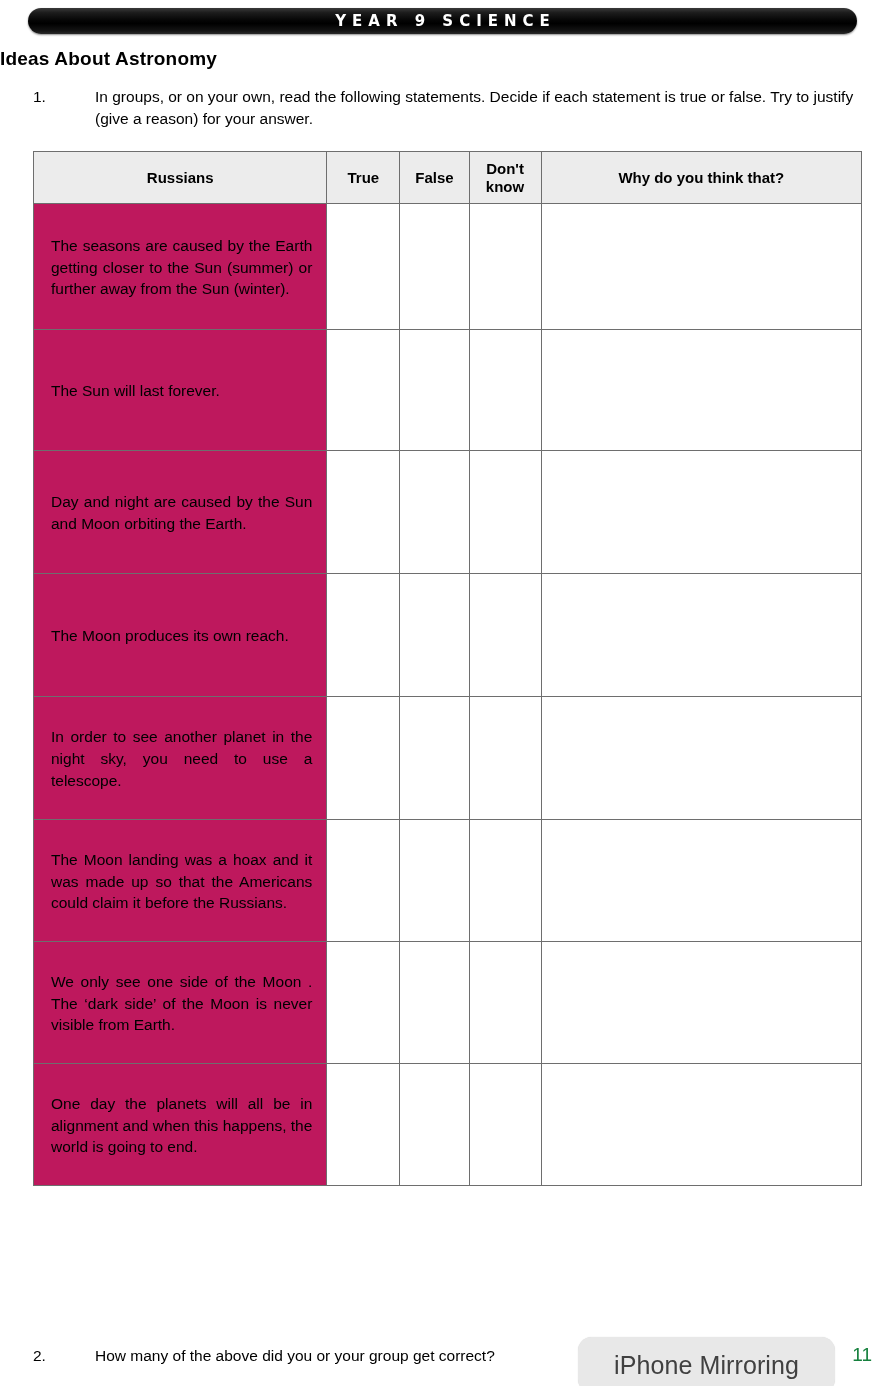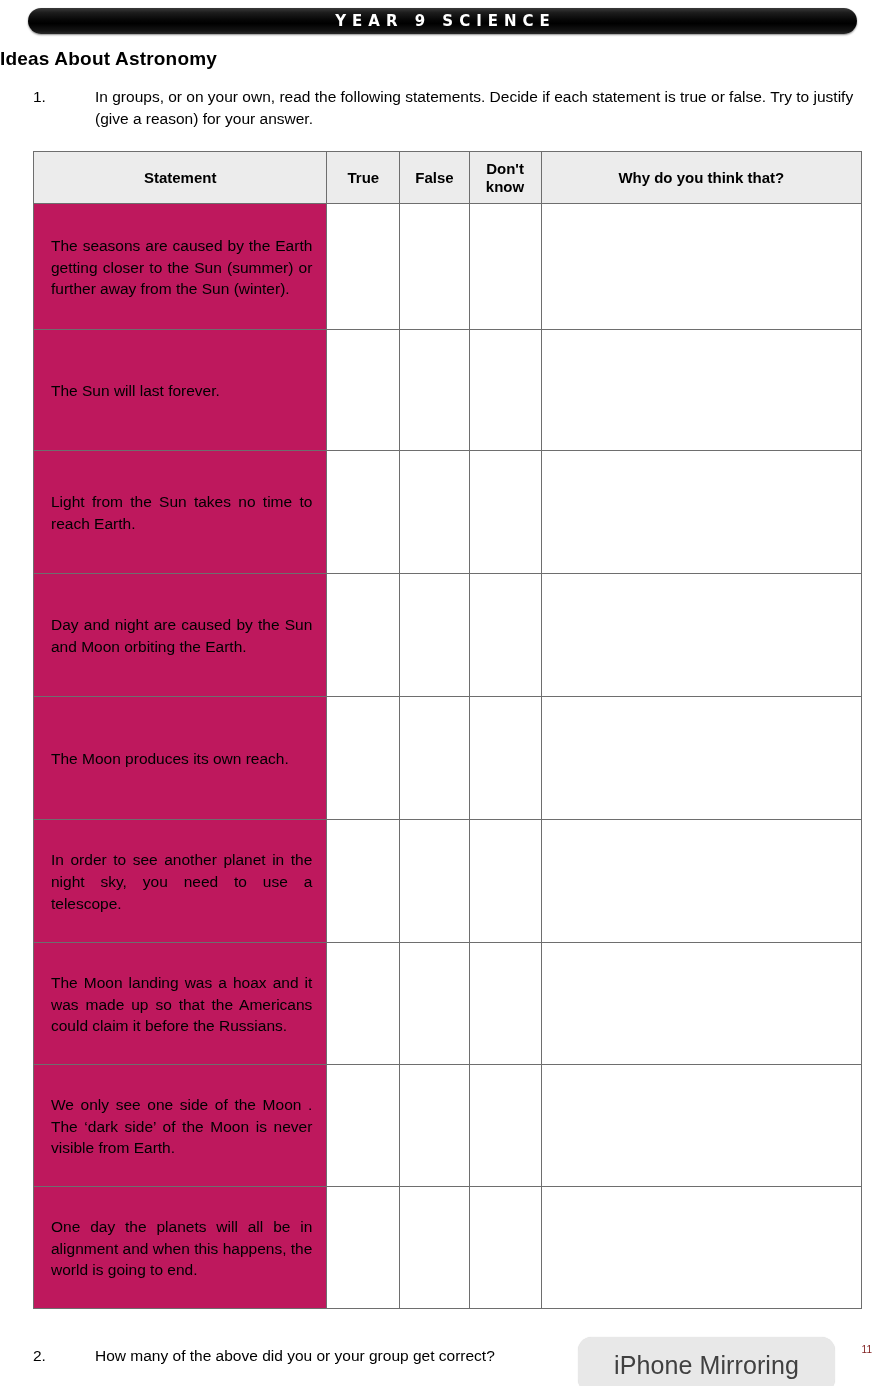--- a/index.html
+++ b/index.html
@@ -158,22 +158,22 @@
   }
   .footer-text {
     flex: 1 1 auto;
     white-space: nowrap;
   }
 
   .page-number {
     position: absolute;
     right: 8px;
     top: 1344px;
-    font-size: 10px;
-    color: #7f1d1d;
+    font-size: 19px;
+    color: #15803d;
   }
 
   
   .mirroring-overlay {
     position: absolute;
     left: 578px;
     top: 1337px;
     width: 257px;
     height: 56px;
     background: #e8e8e8;
@@ -209,21 +209,21 @@
 <table class="sheet-table">
   <colgroup>
     <col class="c-statement">
     <col class="c-true">
     <col class="c-false">
     <col class="c-dk">
     <col class="c-why">
   </colgroup>
   <thead>
     <tr>
-      <th>Statement</th>
+      <th>Russians</th>
       <th>True</th>
       <th>False</th>
       <th>
         <span>Don't</span><br>
         <span>know</span>
       </th>
       <th>Why do you think that?</th>
     </tr>
   </thead>
   <tbody>
@@ -238,29 +238,20 @@
     </tr>
     <tr class="r1">
       <td class="statement-cell">
           <span class="stmt-inner">The Sun will last forever.</span>
         </td>
       <td class="answer-cell"></td>
       <td class="answer-cell"></td>
       <td class="answer-cell"></td>
       <td class="why-cell"></td>
     </tr>
-    <tr class="r2">
-      <td class="statement-cell">
-          <span class="stmt-inner">Light from the Sun takes no time to reach Earth.</span>
-        </td>
-      <td class="answer-cell"></td>
-      <td class="answer-cell"></td>
-      <td class="answer-cell"></td>
-      <td class="why-cell"></td>
-    </tr>
     <tr class="r3">
       <td class="statement-cell">
           <span class="stmt-inner">Day and night are caused by the Sun and Moon orbiting the Earth.</span>
         </td>
       <td class="answer-cell"></td>
       <td class="answer-cell"></td>
       <td class="answer-cell"></td>
       <td class="why-cell"></td>
     </tr>
     <tr class="r5">

